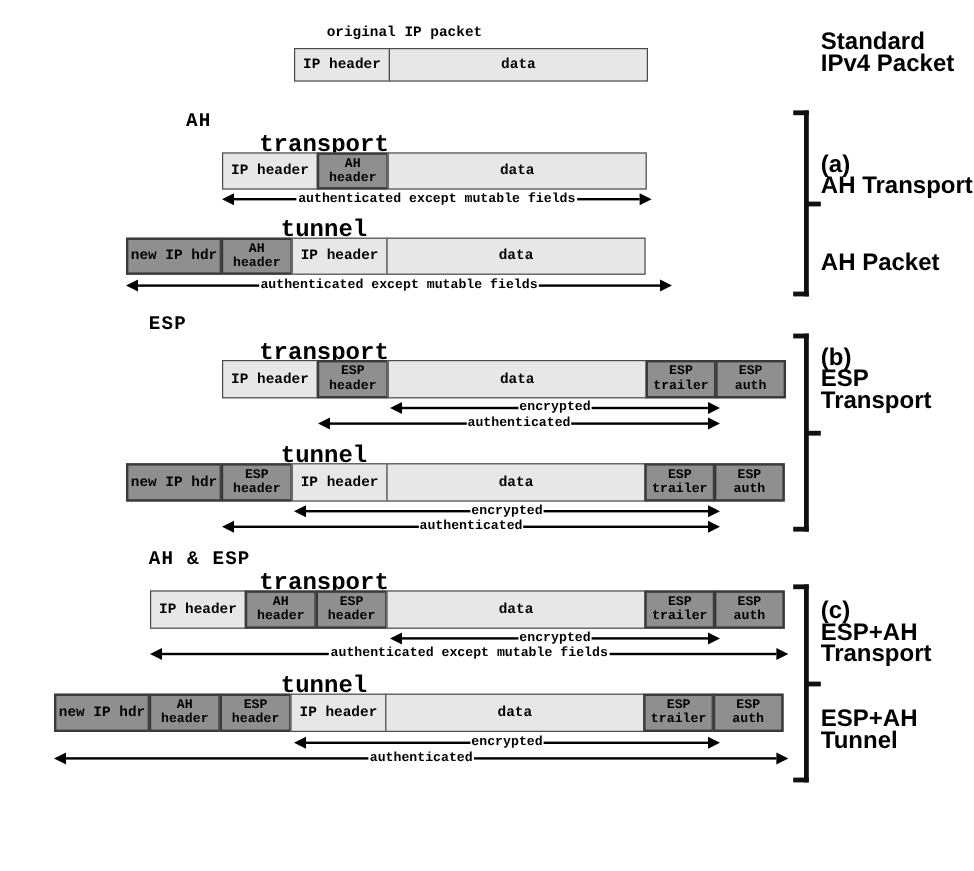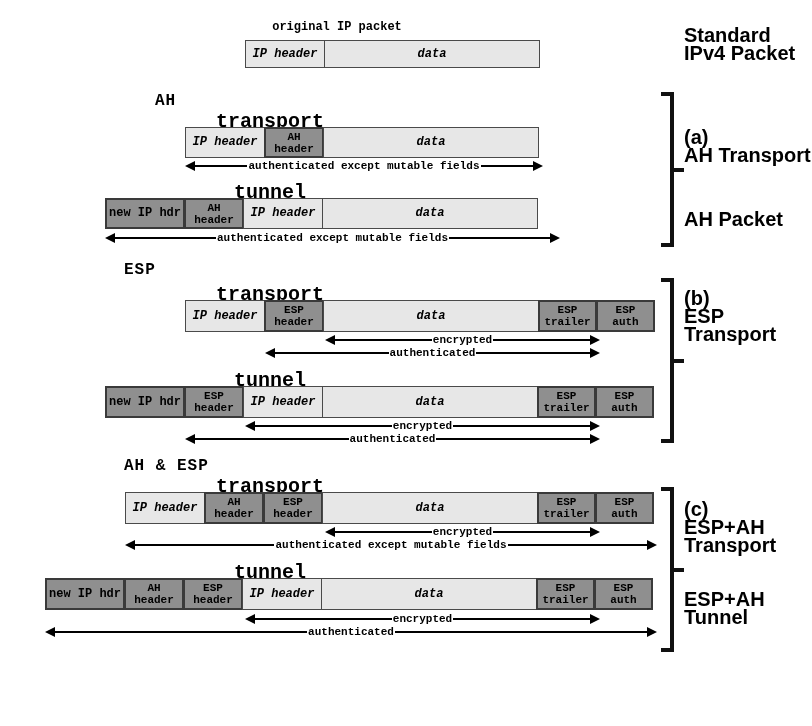--- a/index.html
+++ b/index.html
@@ -8,21 +8,21 @@
     font-family:"Liberation Mono","DejaVu Sans Mono",monospace;color:#000;overflow:hidden;margin-left:12px;
   }
   
   .pkt{position:absolute;display:flex;}
   .cell{
     box-sizing:border-box;border:1px solid var(--border,#4a4a4a);margin-left:-1px;
     display:flex;align-items:center;justify-content:center;
     font-weight:bold;font-size:12px;line-height:13px;text-align:center;white-space:pre-line;
   }
   .cell:first-child{margin-left:0;}
-  .cell.light{background:var(--light,#e7e7e7);font-style:italic;}
+  .cell.light{background:var(--light,#e7e7e7);}
   .cell.dark{background:var(--dark,#8f8f8f);border-width:2px;border-color:var(--border-dark,#3a3a3a);}
   .cell.two{font-size:11px;line-height:12px;}
   .w-newip{width:80px}.w-ah{width:60px}.w-esp{width:60px}.w-ip{width:80px}
   .w-data{width:216px}.w-trailer{width:59px}.w-auth{width:59px}
   
   .fig-label{position:absolute;top:20px;left:245px;width:160px;text-align:center;
     font-size:12px;font-weight:bold;}
   .mode-label{position:absolute;left:198px;width:120px;text-align:center;
     font-size:20px;font-weight:bold;}
   .section-label{position:absolute;font-size:16px;font-weight:bold;letter-spacing:1px;}

